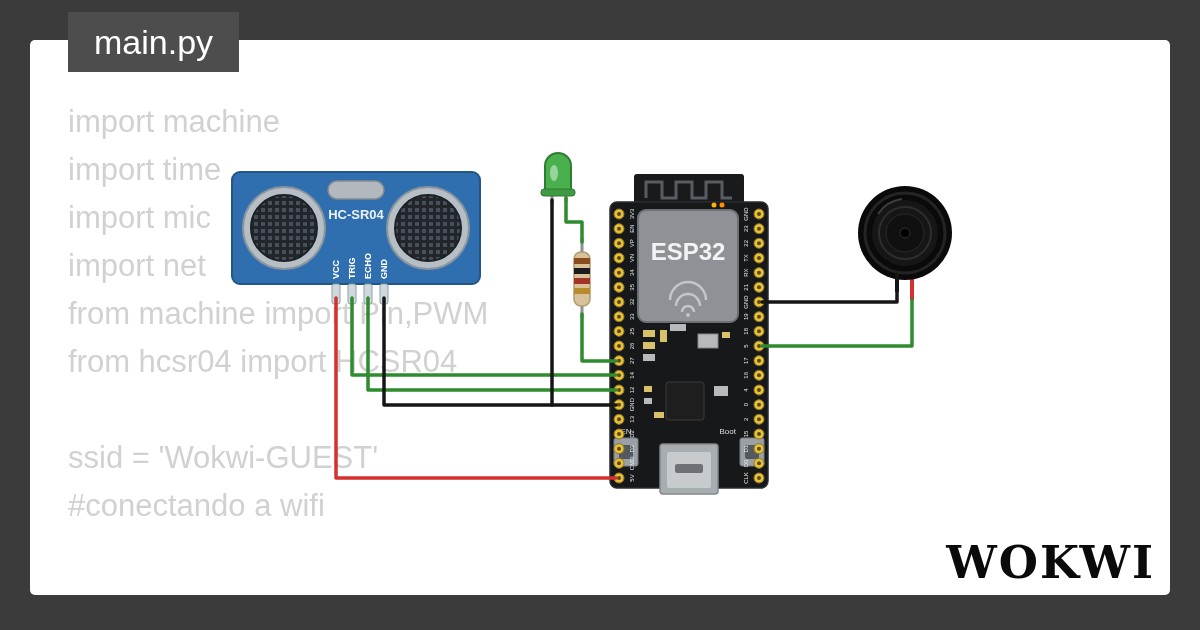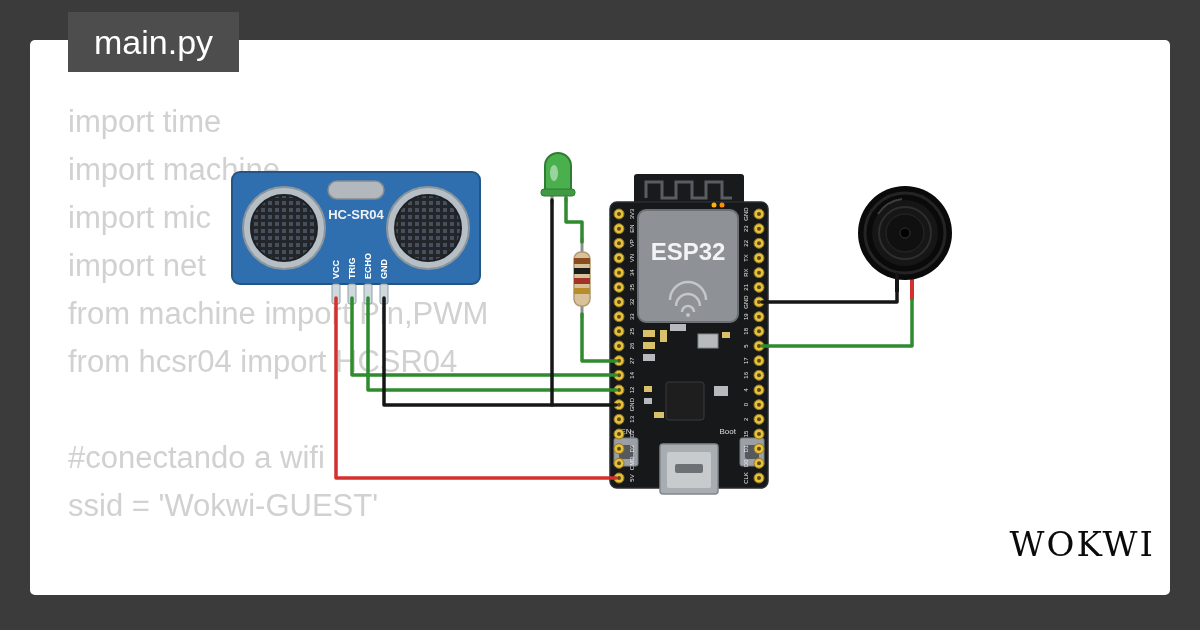--- a/index.html
+++ b/index.html
@@ -17,44 +17,44 @@
     background:#4d4d4d;color:#ffffff;font-size:34px;
     display:flex;align-items:center;padding:0 26px;z-index:3;
   }
   .code{
     position:absolute;left:68px;top:98px;z-index:1;
     color:#d1d1d1;font-size:31px;line-height:48px;
   }
   .code-line{height:48px;white-space:pre;}
   svg.overlay{position:absolute;left:0;top:0;z-index:2;}
   .logo{
-    position:absolute;right:45px;top:524px;z-index:2;
-    font-family:"DejaVu Serif",serif;font-weight:400;font-size:34px;
+    position:absolute;right:45px;top:536px;z-index:2;
+    font-family:"DejaVu Serif",serif;font-weight:700;font-size:45px;
     letter-spacing:2px;color:#0a0a0a;
   }
 </style>
 </head>
 <body>
 
 <div class="canvas"></div>
 
 <div class="tab">
   <span>main.py</span>
 </div>
 
 <div class="code" id="code-lines">
+    <div class="code-line">import machine</div>
     <div class="code-line">import time</div>
-    <div class="code-line">import machine</div>
     <div class="code-line">import mic</div>
     <div class="code-line">import net</div>
     <div class="code-line">from machine import Pin,PWM</div>
     <div class="code-line">from hcsr04 import HCSR04</div>
     <div class="code-line"></div>
+    <div class="code-line">ssid = 'Wokwi-GUEST'</div>
     <div class="code-line">#conectando a wifi</div>
-    <div class="code-line">ssid = 'Wokwi-GUEST'</div>
   </div>
 
 <svg class="overlay" width="1200" height="630" viewBox="0 0 1200 630">
   <defs>
     <pattern id="mesh" width="7" height="7" patternUnits="userSpaceOnUse">
       <rect width="7" height="7" fill="#22262a"></rect>
       <rect x="1" y="1" width="4" height="4" fill="#47505a"></rect>
     </pattern>
   </defs>
 

